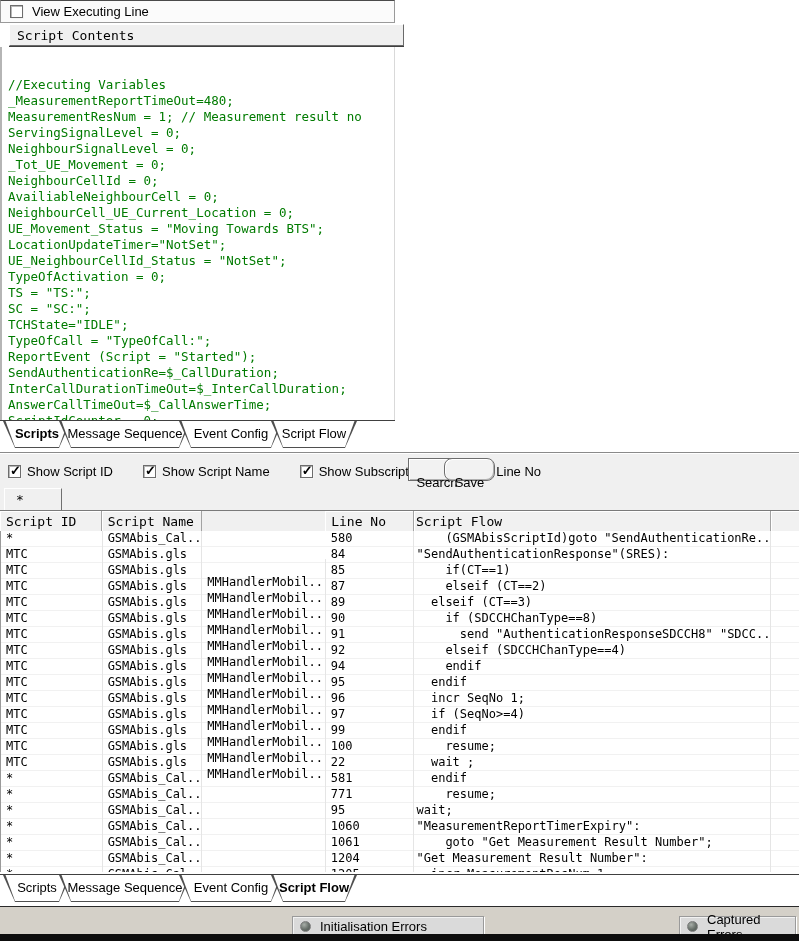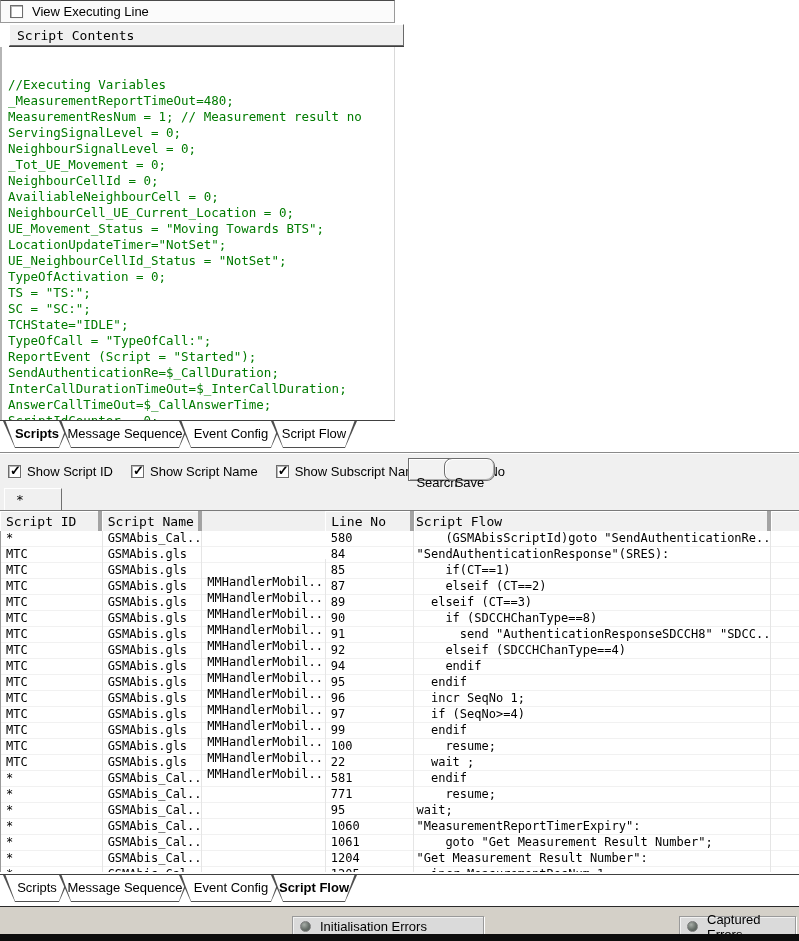--- a/index.html
+++ b/index.html
@@ -74,21 +74,21 @@
   .tab.active .tab-label { font-weight: bold; }
 
   
   .mid-chrome {
     position: absolute; left: 0; top: 452px; width: 799px; height: 58px;
     background: #f0f0f0; border-top: 1px solid #8a8a8a;
     box-shadow: inset 0 1px 0 #ffffff;
   }
   .filter-bar {
     position: absolute; left: 0; top: 2px; width: 799px; height: 32px;
-    display: flex; align-items: center; gap: 12px; padding-left: 8px; font-size: 13px;
+    display: flex; align-items: center; gap: 24px; padding-left: 8px; font-size: 13px;
   }
   .cb-group { display: flex; align-items: center; gap: 6px; margin-right: 6px; }
   .btn {
     position: absolute; top: 5px; height: 23px;
     background: #f2f2f2; border: 1px solid #6d6d6d;
     box-shadow: inset 1px 1px 0 #ffffff, inset -1px -1px 0 #b0b0b0;
     font-size: 13px; font-family: "Liberation Sans", sans-serif;
     text-align: center; padding-top: 16px;
   }
   .btn.search { left: 408px; width: 58px; }
@@ -100,21 +100,21 @@
     padding: 3px 0 0 11px;
   }
 
   
   .grid-header {
     position: absolute; left: 0; top: 510px; width: 799px; height: 21px;
     display: flex; background: #f0f0f0; border-top: 1px solid #7a7a7a;
   }
   .gh-cell {
     background: #f1f1f1; height: 21px;
-    border-right: 4px solid #a3a3a3; border-bottom: 1px solid #6e6e6e;
+    border-right: 1px solid #a3a3a3; border-bottom: 1px solid #6e6e6e;
     box-shadow: inset 1px 1px 0 #ffffff;
     font-family: "DejaVu Sans Mono", monospace; font-size: 13px;
     padding: 3px 0 0 6px; white-space: pre; overflow: hidden;
   }
   .grid-body {
     position: absolute; left: 0; top: 531px; width: 799px; height: 341px;
     background: #ffffff; overflow: hidden; border-left: 1px solid #9a9a9a;
   }
   .g-row { display: flex; height: 16px; border-bottom: 1px solid #f1f1f1; }
   .g-cell {

